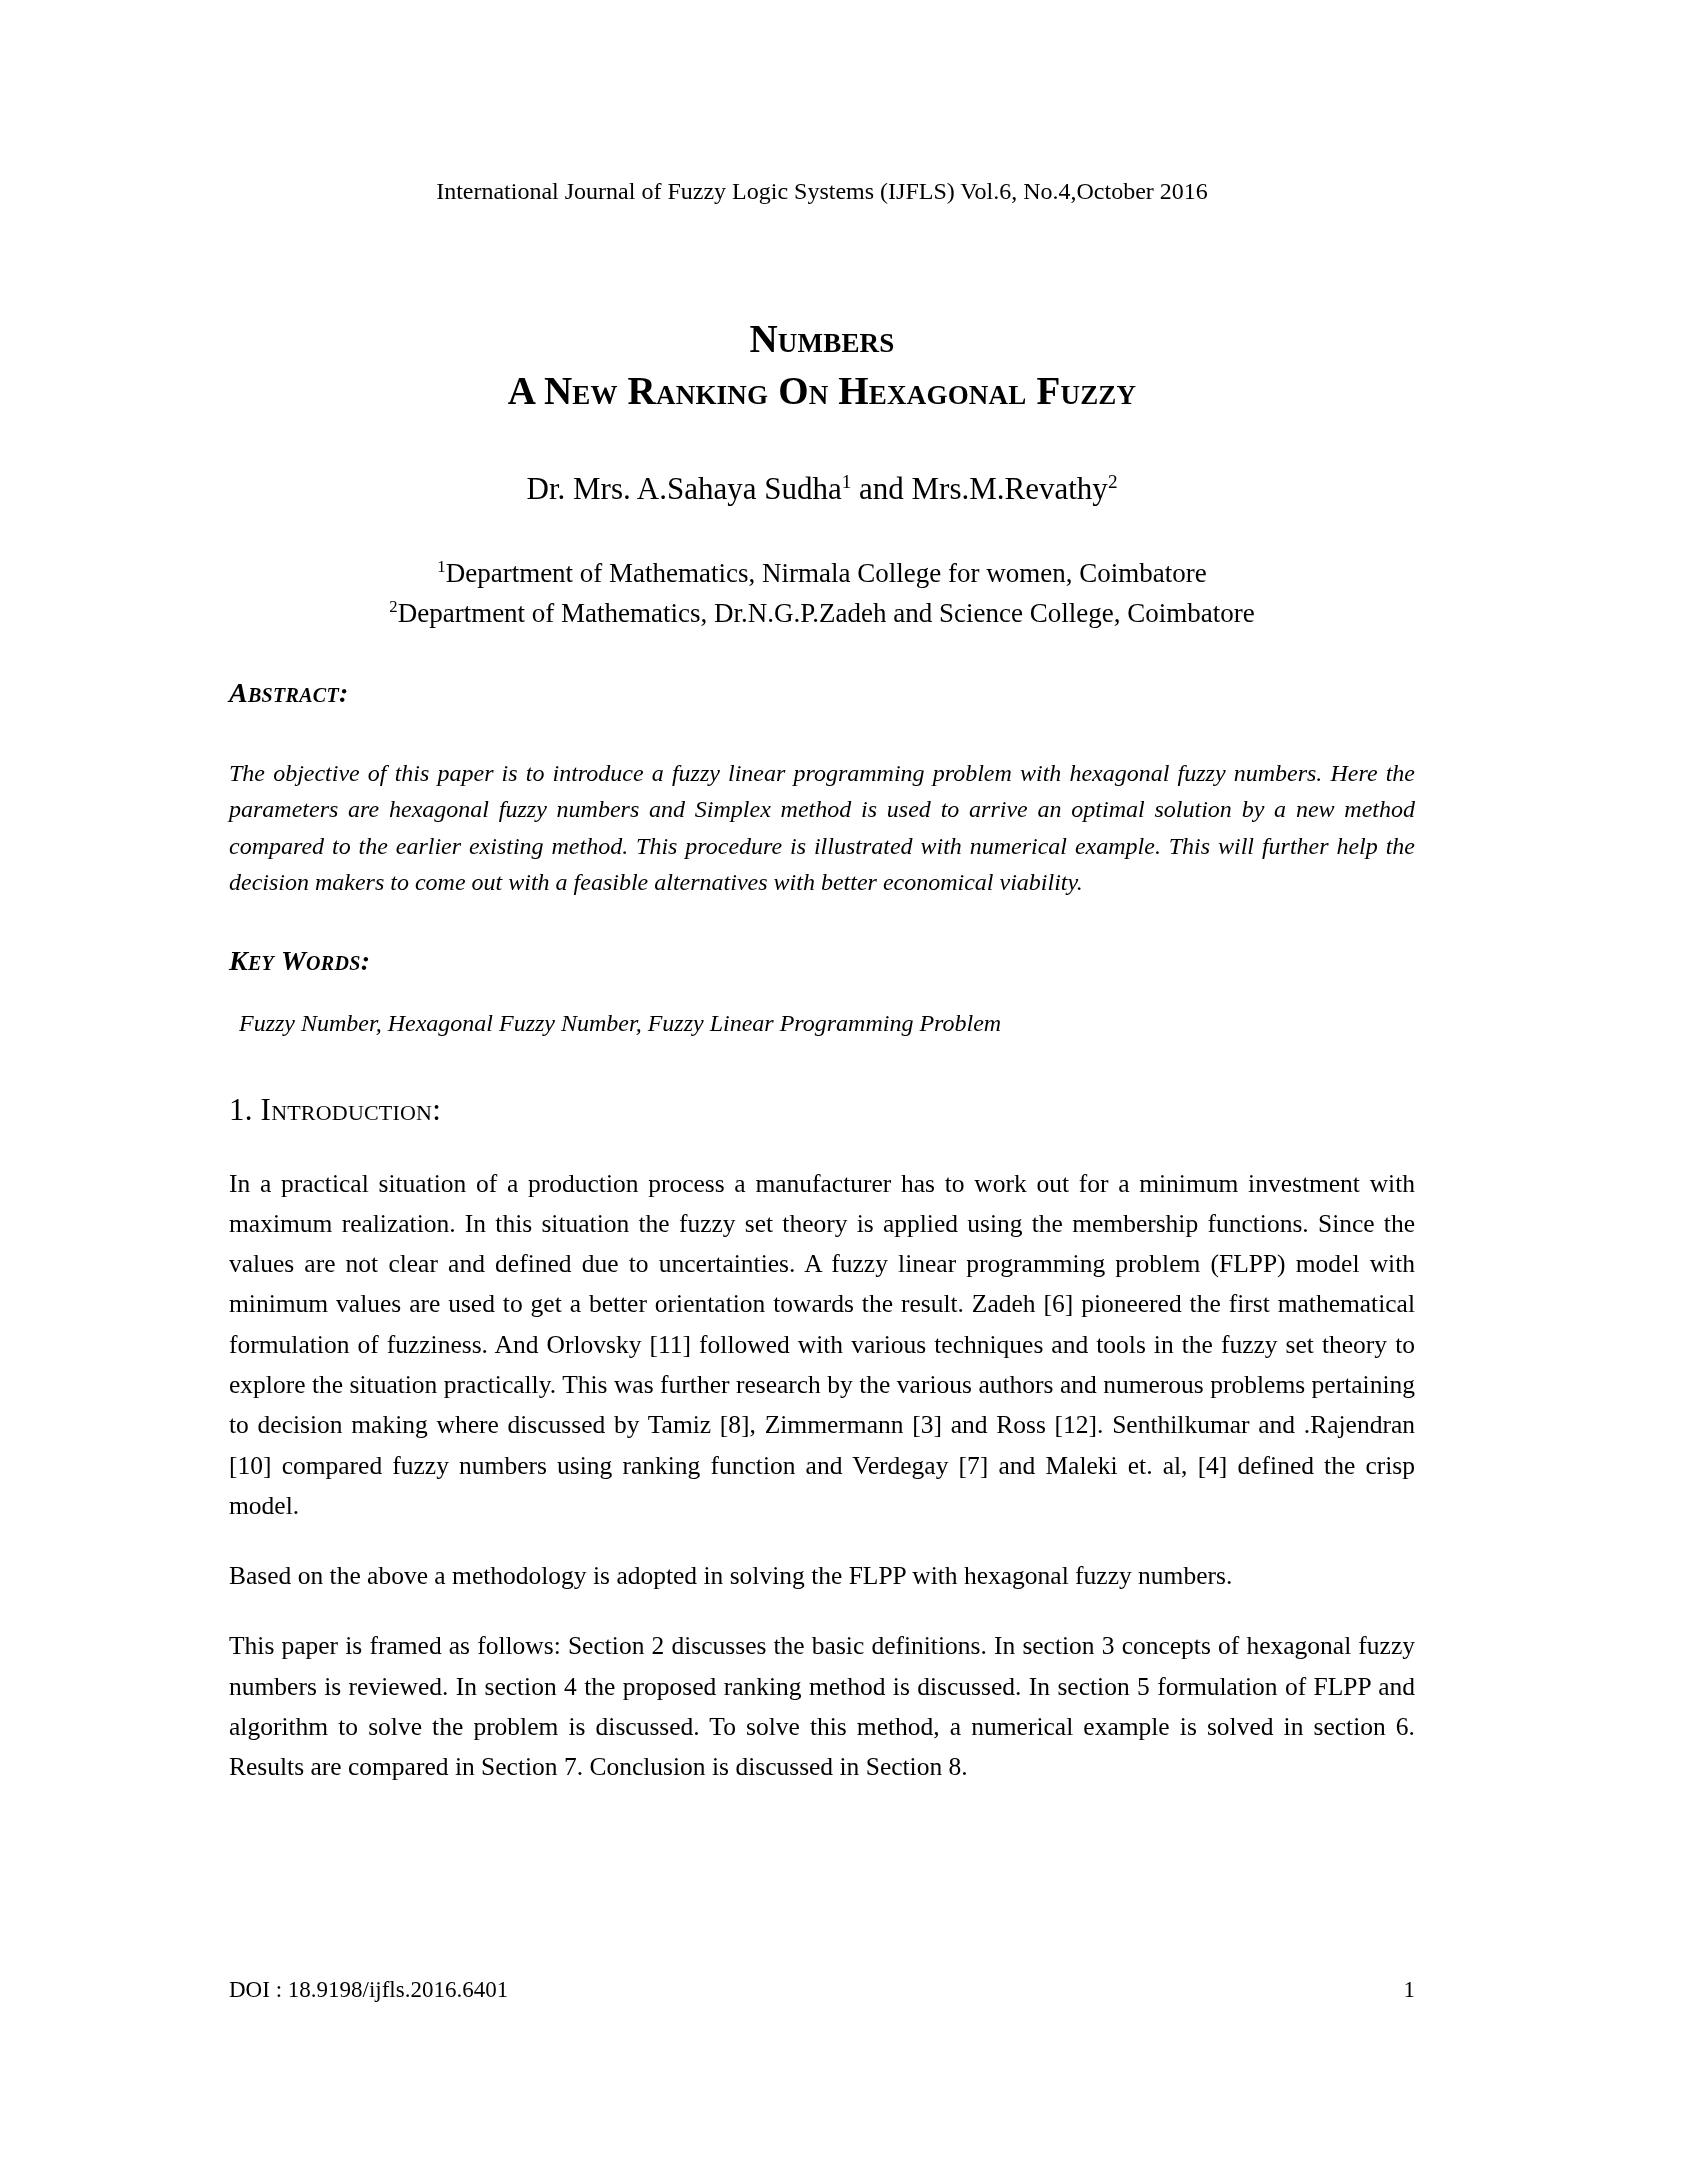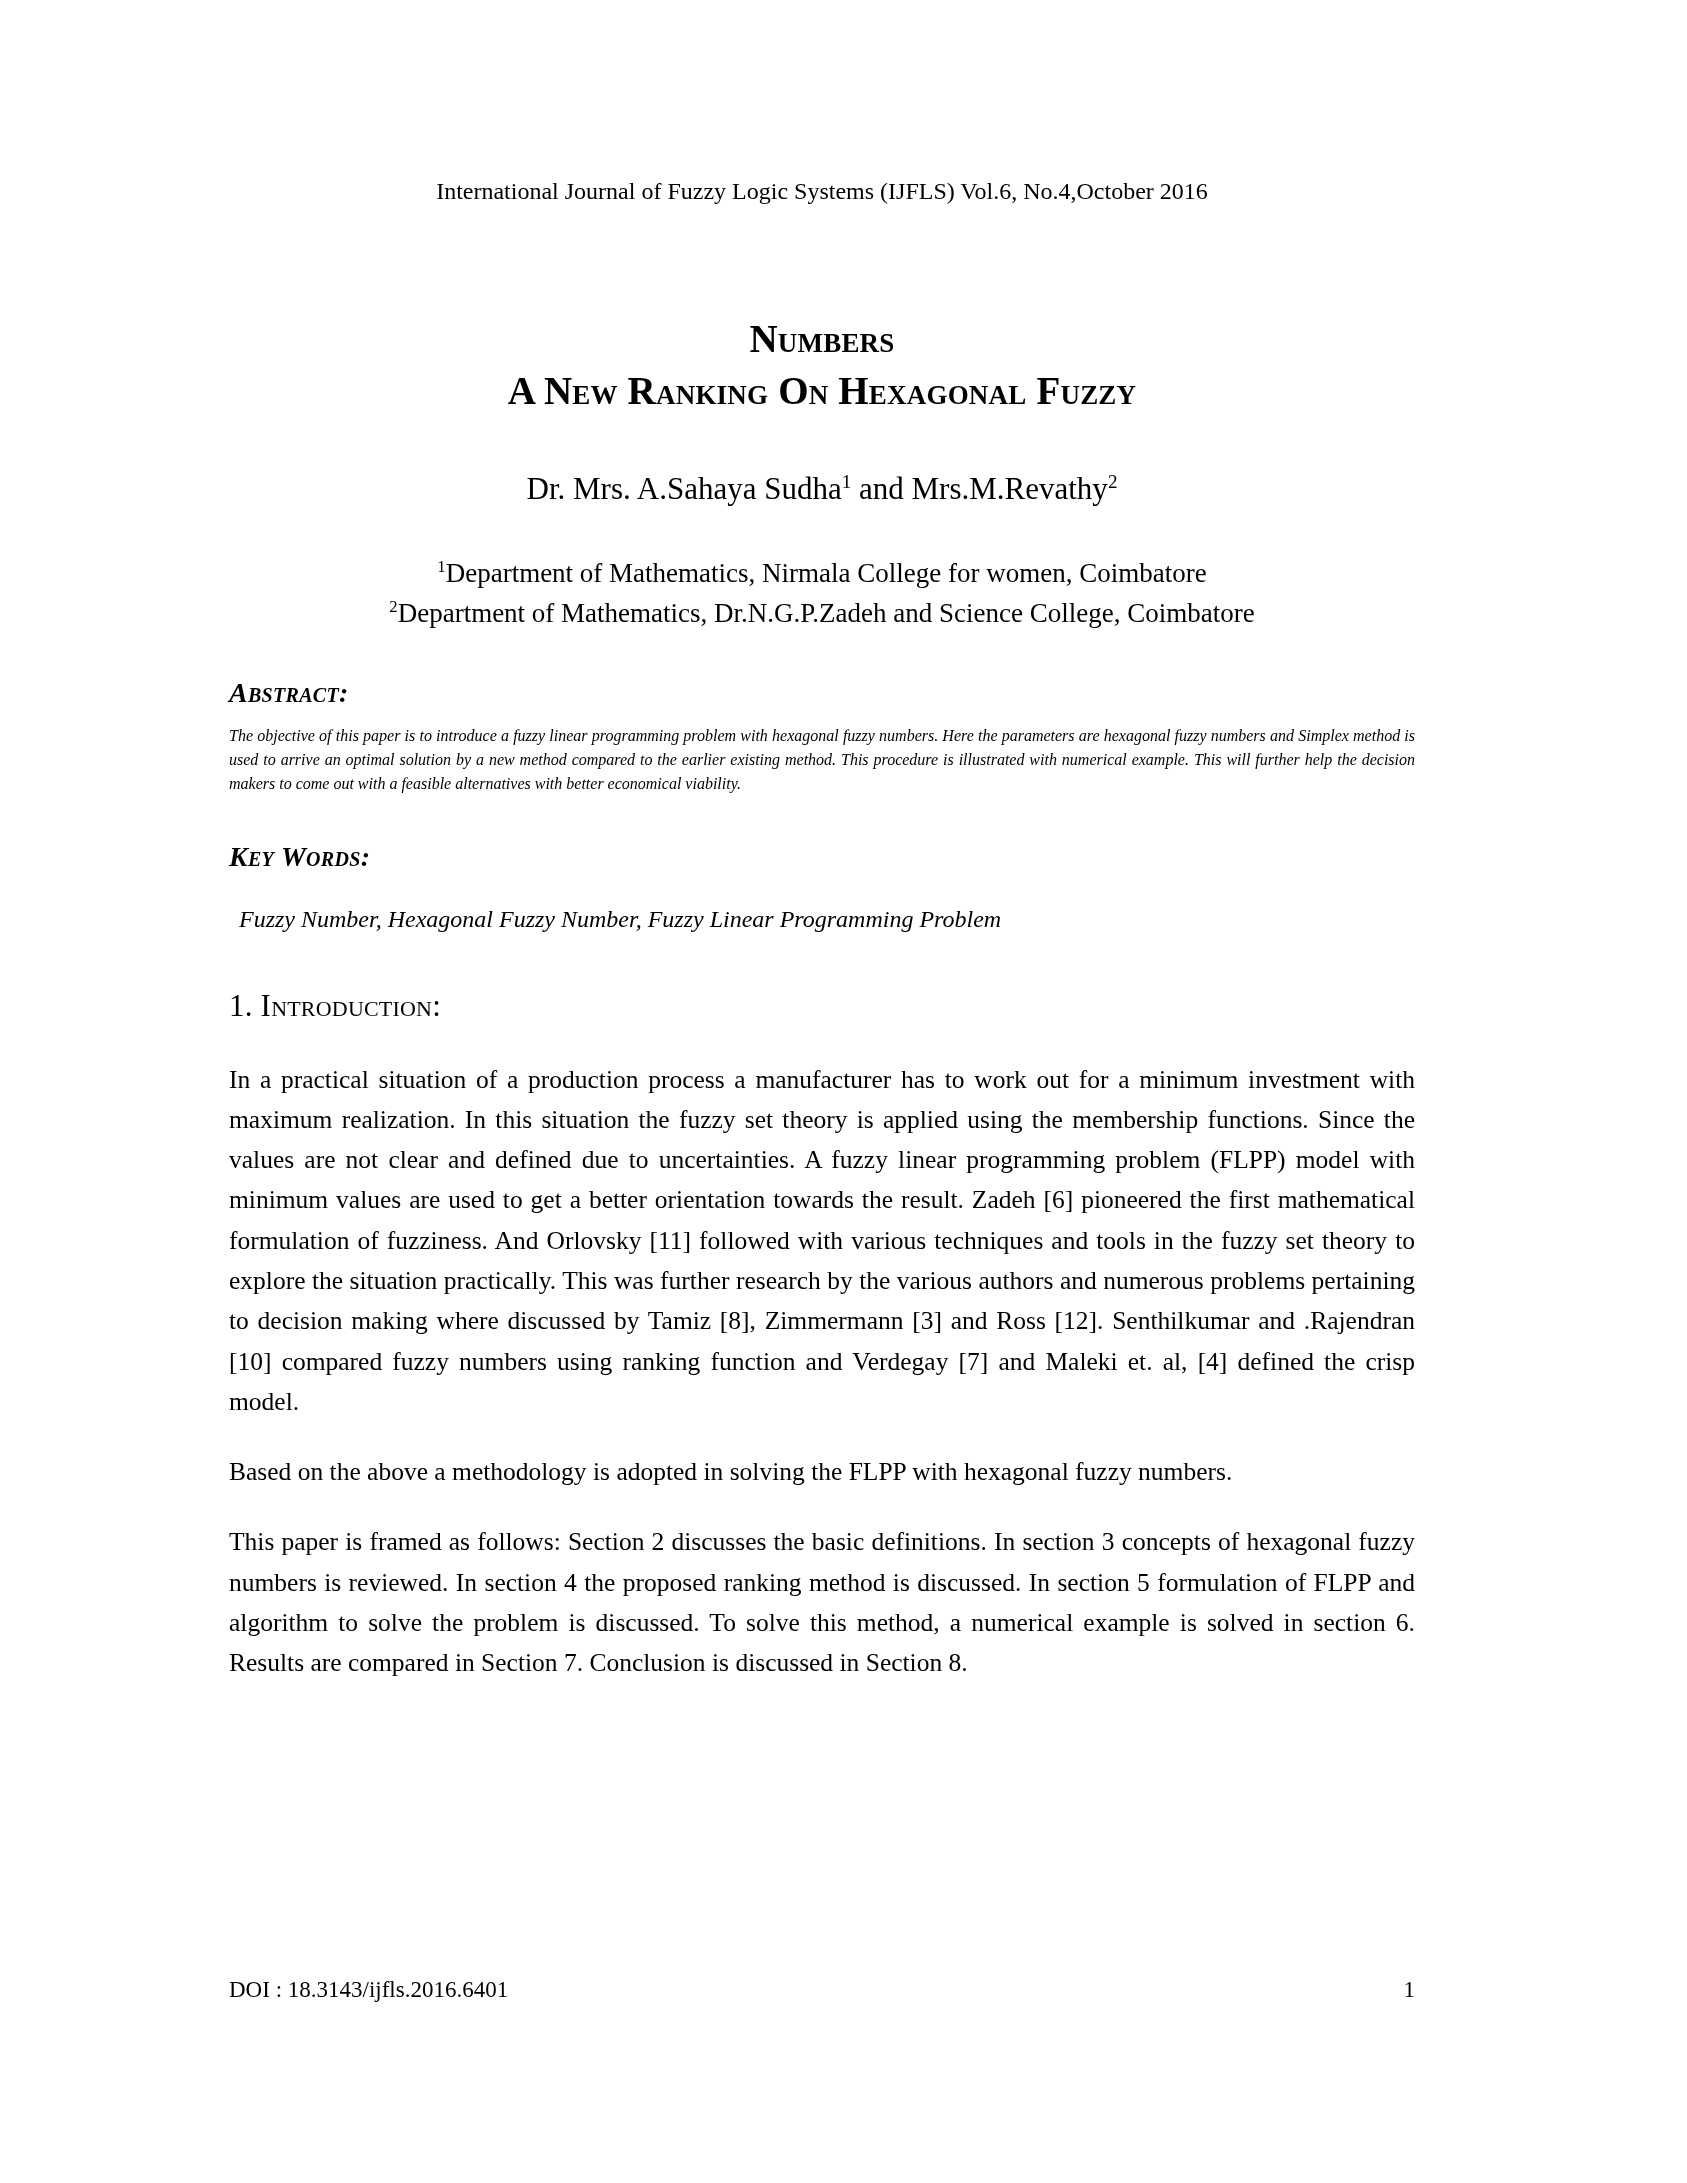--- a/index.html
+++ b/index.html
@@ -78,22 +78,22 @@
   
   .heading-italic {
     margin-top: 44px;
     font-size: 28px;
     font-style: italic;
     font-weight: bold;
     font-variant: small-caps;
     letter-spacing: 0.3px;
   }
   .abstract-body {
-    margin-top: 15px;
-    font-size: 16px;
+    margin-top: 46px;
+    font-size: 24px;
     font-style: italic;
     line-height: 1.52;
     text-align: justify;
   }
   .keywords-body {
     margin-top: 28px;
     margin-left: 10px;
     font-size: 24px;
     font-style: italic;
     line-height: 1.5;
@@ -163,17 +163,17 @@
       <span>Introduction:</span>
     </div>
 
     <div class="body-para first">In a practical situation of a production process a manufacturer has to work out for a minimum investment with maximum realization. In this situation the fuzzy set theory is applied using the membership functions. Since the values are not clear and defined due to uncertainties. A fuzzy linear programming problem (FLPP) model with minimum values are used to get a better orientation towards the result. Zadeh [6] pioneered the first mathematical formulation of fuzziness. And Orlovsky [11] followed with various techniques and tools in the fuzzy set theory to explore the situation practically. This was further research by the various authors and numerous problems pertaining to decision making where discussed by Tamiz [8], Zimmermann [3] and Ross [12]. Senthilkumar and .Rajendran [10] compared fuzzy numbers using ranking function and Verdegay [7] and Maleki et. al, [4] defined the crisp model.</div>
     <div class="body-para">Based on the above a methodology is adopted in solving the FLPP with hexagonal fuzzy numbers.</div>
     <div class="body-para">This paper is framed as follows: Section 2 discusses the basic definitions. In section 3 concepts of hexagonal fuzzy numbers is reviewed. In section 4 the  proposed ranking method  is discussed. In section 5 formulation of FLPP and algorithm to solve the problem is discussed. To solve this method, a numerical example is solved in section 6. Results are compared in Section 7. Conclusion is discussed in Section 8.</div>
 
   </div>
 
   <div class="footer">
-    <span>DOI : 18.3143/ijfls.2016.6401</span>
+    <span>DOI : 18.9198/ijfls.2016.6401</span>
     <span>1</span>
   </div>
 </div>
 
 
 </body></html>

